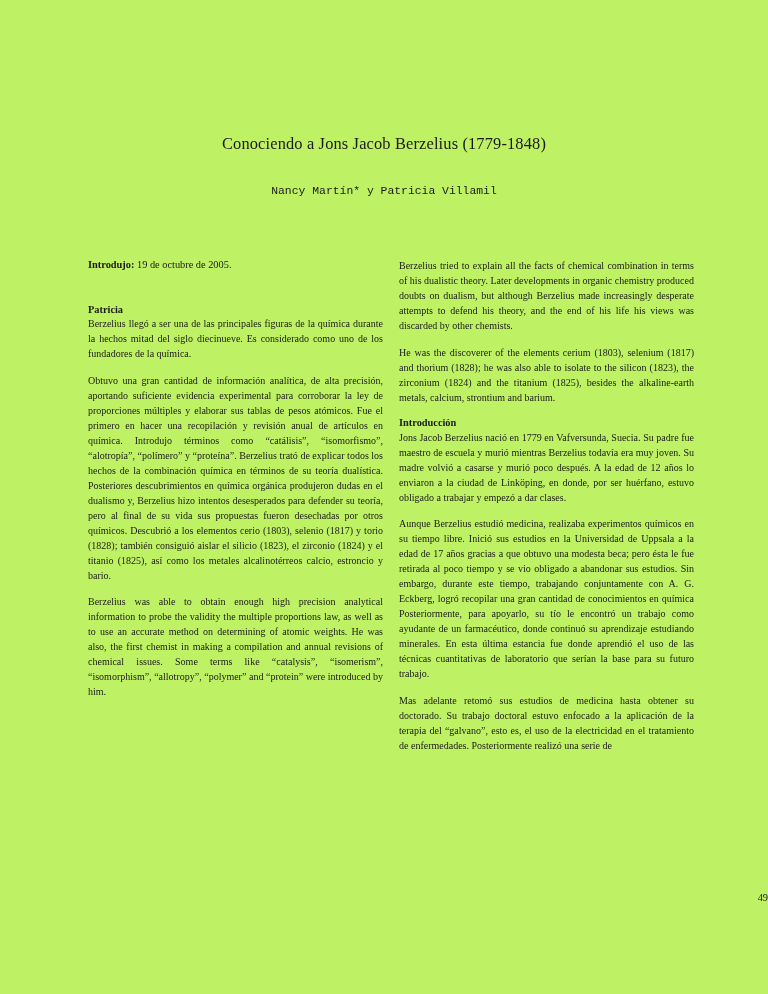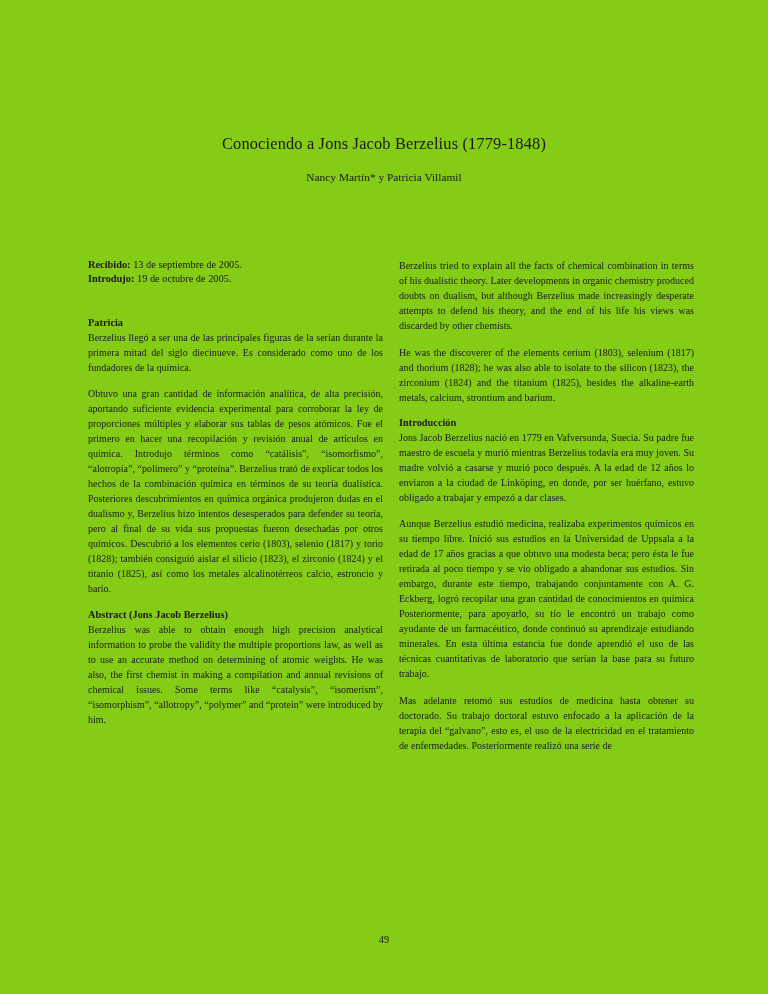--- a/index.html
+++ b/index.html
@@ -12,43 +12,44 @@
     height: 994px;
     position: relative;
     font-family: "Liberation Serif", "DejaVu Serif", serif;
     color: #1a1a1a;
     overflow: hidden;
   }
 
   .page {
     position: absolute;
     inset: 0;
-    background: #84cc16;
+    background: #bef264;
   }
 
   
   .header {
     position: absolute;
     left: 0;
     right: 0;
     top: 134px;
     text-align: center;
   }
   .doc-title {
     font-size: 16.4px;
     font-weight: normal;
     letter-spacing: 0.15px;
     color: #1a1a1a;
     margin: 0;
     line-height: 1.25;
   }
   .authors-block {
-    margin-top: 14px;
+    margin-top: 28px;
     font-size: 11.4px;
     line-height: 1.55;
+    font-family: Liberation Mono, monospace;
   }
   .authors-line,
   .affiliation-line {
     display: block;
     white-space: nowrap;
   }
 
   
   .columns {
     position: absolute;
@@ -92,22 +93,22 @@
     line-height: 13.65px;
     font-weight: bold;
     margin: 0 0 0 0;
   }
 
   
   .page-number {
     position: absolute;
     left: 0;
     right: 0;
-    top: 934px;
-    text-align: center;
+    top: 892px;
+    text-align: right;
     font-size: 10.35px;
     color: #1a1a1a;
   }
 </style>
 </head>
 <body>
 
 <div class="page">
 
   <div class="header">
@@ -116,34 +117,29 @@
       <span class="authors-line">Nancy Martín* y Patricia Villamil</span>
     </div>
   </div>
 
   <div class="columns">
 
     <div class="col col-left">
 
       <div class="meta-block">
         <p class="meta-line">
-          <span class="meta-label">Recibido:</span>
-          <span>13 de septiembre de 2005.</span>
-        </p>
-        <p class="meta-line">
           <span class="meta-label">Introdujo:</span>
           <span>19 de octubre de 2005.</span>
         </p>
       </div>
 
       <h2 class="section-head">Patricia</h2>
-      <p class="para">Berzelius llegó a ser una de las principales figuras de la serían durante la primera mitad del siglo diecinueve. Es considerado como uno de los fundadores de la química.</p>
+      <p class="para">Berzelius llegó a ser una de las principales figuras de la química durante la hechos mitad del siglo diecinueve. Es considerado como uno de los fundadores de la química.</p>
       <p class="para">Obtuvo una gran cantidad de información analítica, de alta precisión, aportando suficiente evidencia experimental para corroborar la ley de proporciones múltiples y elaborar sus tablas de pesos atómicos. Fue el primero en hacer una recopilación y revisión anual de artículos en química. Introdujo términos como “catálisis”, “isomorfismo”, “alotropía”, “polímero” y “proteína”. Berzelius trató de explicar todos los hechos de la combinación química en términos de su teoría dualística. Posteriores descubrimientos en química orgánica produjeron dudas en el dualismo y, Berzelius hizo intentos desesperados para defender su teoría, pero al final de su vida sus propuestas fueron desechadas por otros químicos. Descubrió a los elementos cerio (1803), selenio (1817) y torio (1828); también consiguió aislar el silicio (1823), el zirconio (1824) y el titanio (1825), así como los metales alcalinotérreos calcio, estroncio y bario.</p>
 
-      <h2 class="section-head">Abstract (Jons Jacob Berzelius)</h2>
       <p class="para">Berzelius was able to obtain enough high precision analytical information to probe the validity the multiple proportions law, as well as to use an accurate method on determining of atomic weights. He was also, the first chemist in making a compilation and annual revisions of chemical issues. Some terms like “catalysis”, “isomerism”, “isomorphism”, “allotropy”, “polymer” and “protein” were introduced by him.</p>
     </div>
 
     <div class="col col-right">
 
       <p class="para">Berzelius tried to explain all the facts of chemical combination in terms of his dualistic theory. Later developments in organic chemistry produced doubts on dualism, but although Berzelius made increasingly desperate attempts to defend his theory, and the end of his life his views was discarded by other chemists.</p>
       <p class="para">He was the discoverer of the elements cerium (1803), selenium (1817) and thorium (1828); he was also able to isolate to the silicon (1823), the zirconium (1824) and the titanium (1825), besides the alkaline-earth metals, calcium, strontium and barium.</p>
 
       <h2 class="section-head">Introducción</h2>
       <p class="para">Jons Jacob Berzelius nació en 1779 en Vafversunda, Suecia. Su padre fue maestro de escuela y murió mientras Berzelius todavía era muy joven. Su madre volvió a casarse y murió poco después. A la edad de 12 años lo enviaron a la ciudad de Linköping, en donde, por ser huérfano, estuvo obligado a trabajar y empezó a dar clases.</p>

